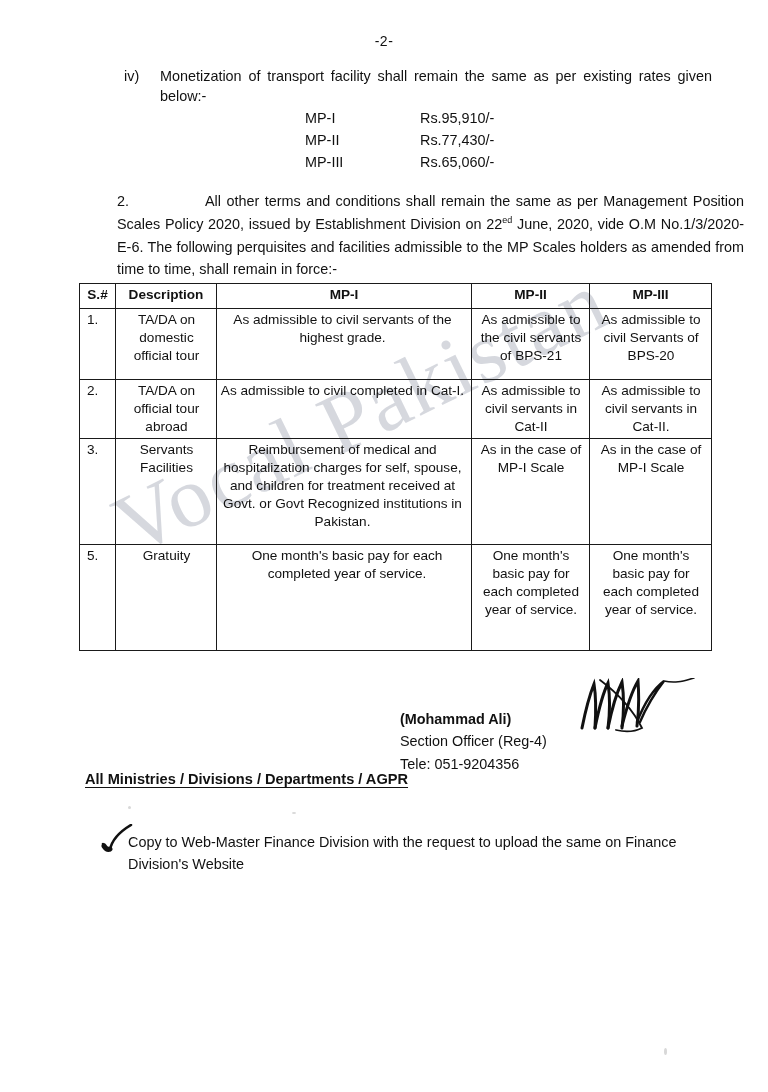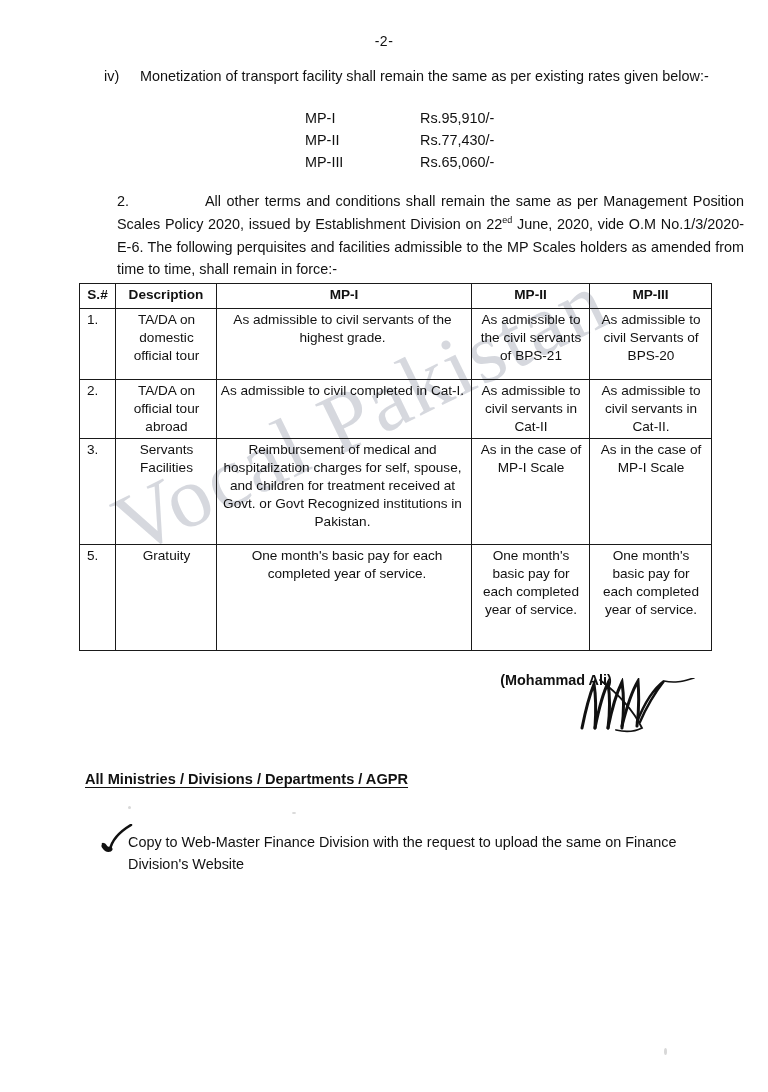--- a/index.html
+++ b/index.html
@@ -57,21 +57,21 @@
   
   .clause {
     position: absolute;
     top: 66px;
     left: 104px;
     width: 608px;
     display: flex;
     font-size: 14.4px;
     line-height: 1.42;
   }
-  .clause-marker { width: 36px; flex: 0 0 36px; }
+  .clause-marker { width: 36px; flex: 0 0 36px; margin-left: 20px; }
   .clause-body   { flex: 1 1 auto; text-align: justify; }
 
   
   .rates {
     position: absolute;
     top: 108px;
     left: 305px;
     font-size: 14.4px;
     line-height: 1.52;
   }
@@ -129,24 +129,24 @@
   td.cell-mp1  { padding-left: 2px; }
   .r1 { height: 71px; }
   .r2 { height: 54px; }
   .r3 { height: 106px; }
   .r4 { height: 106px; }
   .indent-1 { padding-left: 9px; display: block; }
 
   
   .signature-block {
     position: absolute;
-    top: 669px;
+    top: 708px;
     left: 400px;
     width: 312px;
-    text-align: center;
+    text-align: left;
     font-size: 14.4px;
     line-height: 1.55;
     padding-right: 6px;
   }
   .sig-name { font-weight: bold; }
   .sig-scribble {
     position: absolute;
     top: 678px;
     left: 576px;
     width: 120px;
@@ -286,20 +286,22 @@
         <path d="M32 50 C36 30 41 14 46 4 C48 18 48 34 46 50" stroke-width="3"></path>
         <path d="M46 48 C51 28 56 13 62 3 C63 17 63 33 61 48" stroke-width="3"></path>
         <path d="M61 44 C68 26 76 12 88 3 C78 16 70 30 64 44" stroke-width="2.4"></path>
         <path d="M88 3 C101 6 110 2 118 0" stroke-width="1.6"></path>
         <path d="M24 2 C40 14 56 30 66 50 C58 54 48 54 40 52" stroke-width="1.8"></path>
       </g>
     </svg>
 
     <div class="signature-block">
       <div class="sig-name">(Mohammad Ali)</div>
+      <div>Section Officer (Reg-4)</div>
+      <div>Tele: 051-9204356</div>
     </div>
 
     <div class="distribution">All Ministries / Divisions / Departments / AGPR</div>
 
     <svg class="tick-mark" viewBox="0 0 34 28">
       <path d="M3 20 C6 24 8 26 10 26 C11 20 16 10 31 1" stroke="#111" stroke-width="2.6" fill="none" stroke-linecap="round"></path>
       <path d="M4 22 C6 25 8 26 10 25" stroke="#111" stroke-width="5" fill="none" stroke-linecap="round"></path>
     </svg>
 
     <div class="copy-note">Copy to Web-Master Finance Division with the request to upload the same on Finance Division's Website</div>

